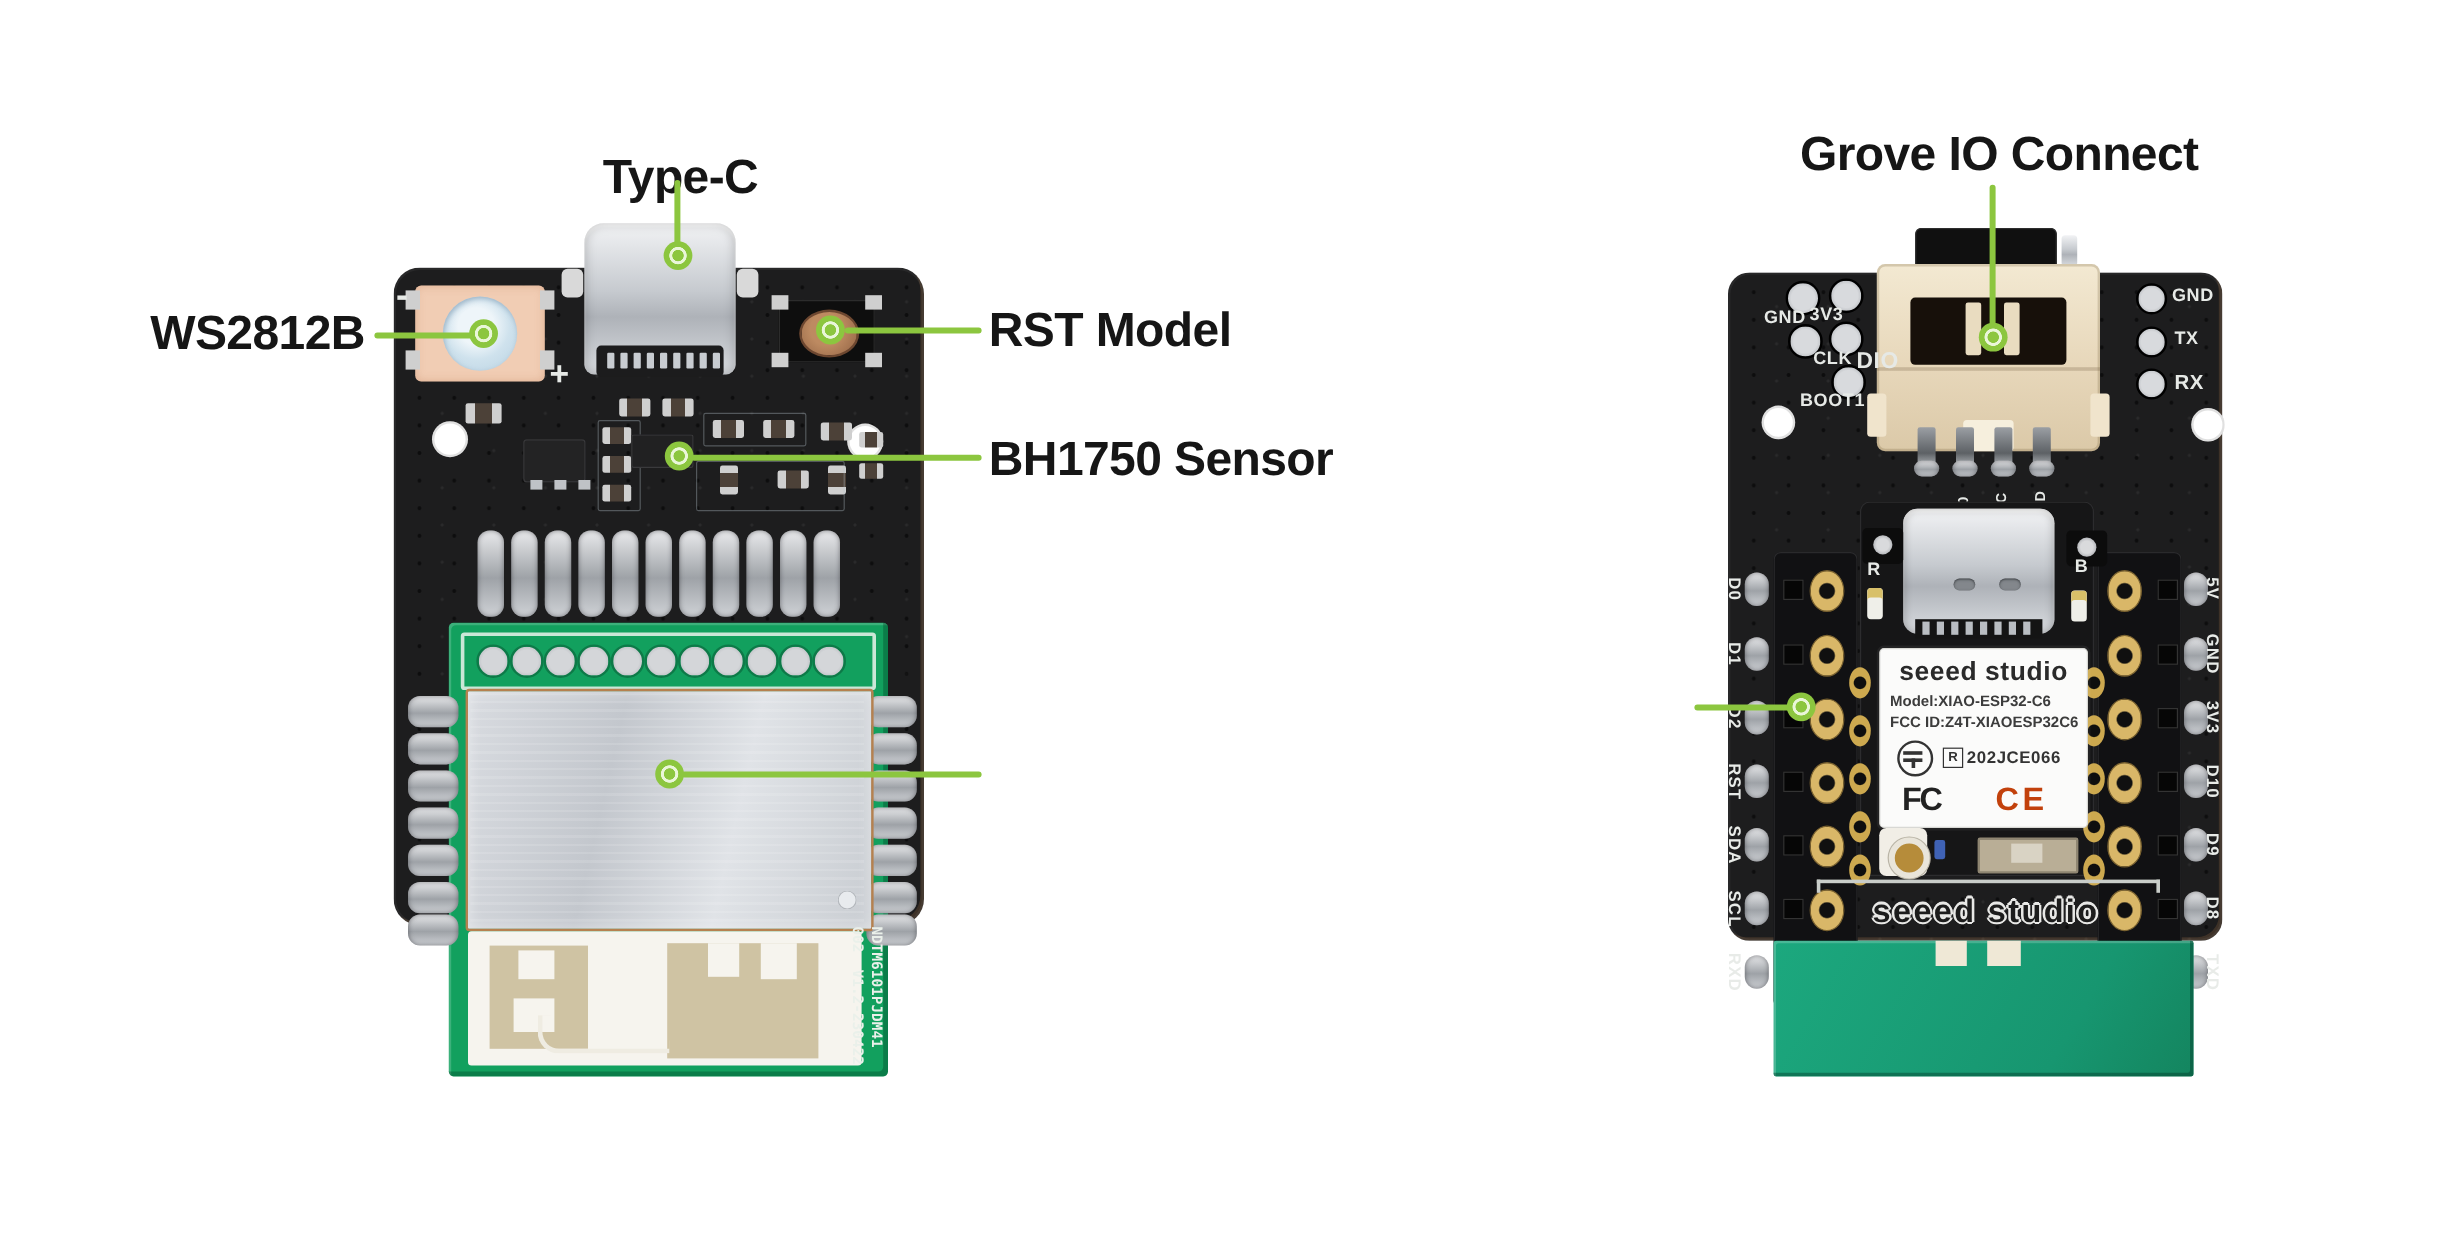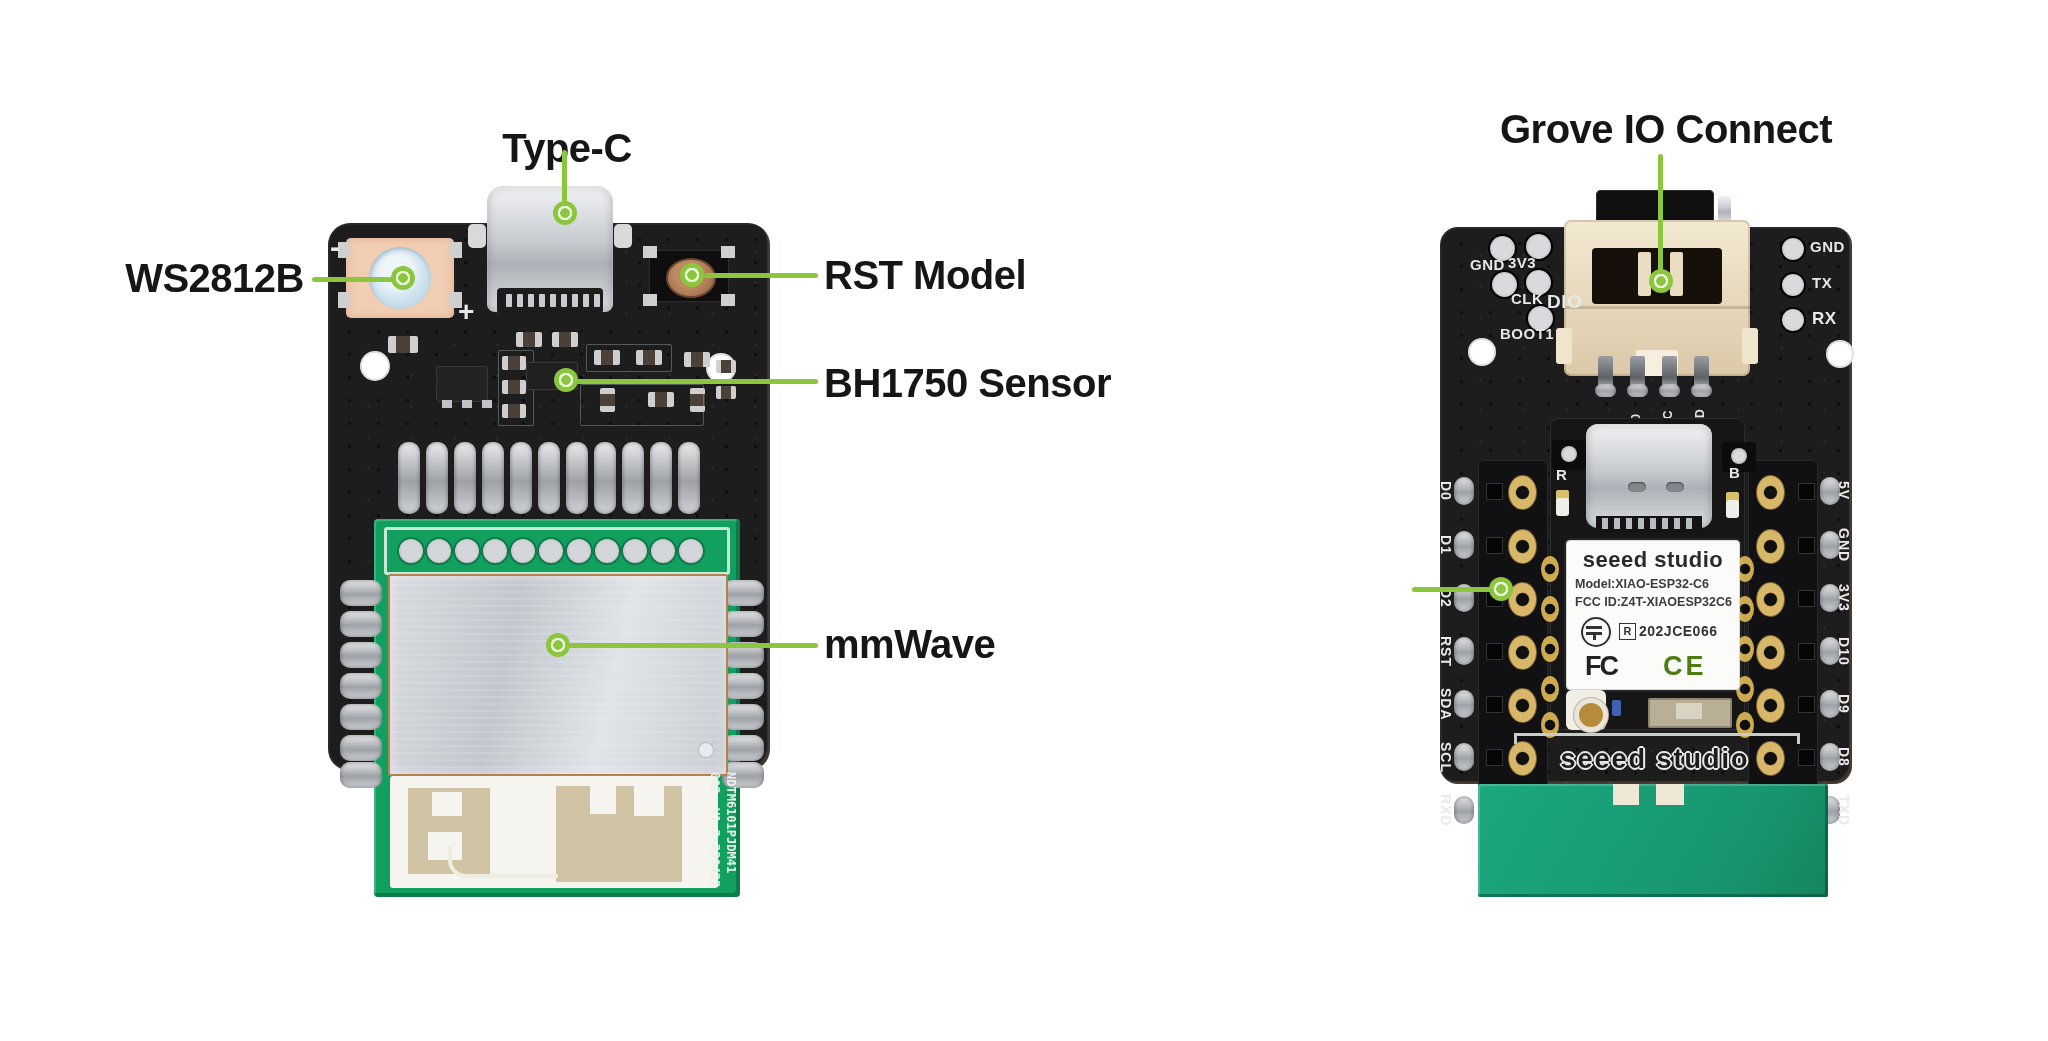--- a/index.html
+++ b/index.html
@@ -379,21 +379,21 @@
     <div style="position:absolute;left:8px;top:36px;font-size:12.5px;font-weight:700;color:#3c3c3c;">Model:XIAO-ESP32-C6</div>
     <div style="position:absolute;left:8px;top:54px;font-size:12.5px;font-weight:700;color:#3c3c3c;">FCC ID:Z4T-XIAOESP32C6</div>
     <div style="position:absolute;left:14px;top:76px;width:26px;height:26px;border:2.5px solid #333;border-radius:50%;">
       <div style="position:absolute;left:3px;top:7px;width:16px;height:2.5px;background:#333;"></div>
       <div style="position:absolute;left:3px;top:13px;width:16px;height:2.5px;background:#333;"></div>
       <div style="position:absolute;left:10px;top:13px;width:2.5px;height:8px;background:#333;"></div>
     </div>
     <div style="position:absolute;left:52px;top:82px;width:15px;height:15px;border:1.5px solid #333;font-size:11px;font-weight:700;color:#333;text-align:center;line-height:15px;">R</div>
     <div style="position:absolute;left:72px;top:82px;font-size:14px;font-weight:700;color:#333;letter-spacing:0.5px;">202JCE066</div>
     <div style="position:absolute;left:18px;top:110px;font-size:27px;font-weight:800;color:#222;letter-spacing:-2px;">FC</div>
-    <div style="position:absolute;left:96px;top:110px;font-size:27px;font-weight:700;color:#4d7c0f;letter-spacing:3px;">CE</div>
+    <div style="position:absolute;left:96px;top:110px;font-size:27px;font-weight:700;color:#c2410c;letter-spacing:3px;">CE</div>
   </div>
 
   <div class="abs" style="left:1566px;top:690px;width:40px;height:40px;background:#f1eee6;border-radius:6px;"></div>
   <div class="abs" style="left:1574px;top:698px;width:24px;height:24px;border-radius:50%;background:#b68c3a;border:5px solid #e9e5da;box-shadow:0 0 0 1px #b9b4a6;"></div>
   <div class="abs" style="left:1612px;top:700px;width:9px;height:16px;background:#3f62b5;border-radius:2px;"></div>
   <div class="abs" style="left:1648px;top:698px;width:80px;height:26px;background:#b9ae96;border:2px solid #8f8672;border-radius:2px;"></div>
   <div class="abs" style="left:1676px;top:703px;width:26px;height:16px;background:#d9d3c4;"></div>
 
   <div class="abs" style="left:1514px;top:733px;width:286px;height:3px;background:#c9cdc9;"></div>
   <div class="abs" style="left:1514px;top:733px;width:3px;height:11px;background:#c9cdc9;"></div>
@@ -415,21 +415,20 @@
   <div class="lead-dot" style="left:391px;top:266px;"></div>
 
   <div class="callout-label" style="left:824px;top:254px;width:320px;">RST Model</div>
   <div class="lead" style="left:704px;top:273px;width:114px;height:5px;"></div>
   <div class="lead-dot" style="left:680px;top:263px;"></div>
 
   <div class="callout-label" style="left:824px;top:362px;width:360px;">BH1750 Sensor</div>
   <div class="lead" style="left:576px;top:379px;width:242px;height:5px;"></div>
   <div class="lead-dot" style="left:554px;top:368px;"></div>
 
-  <div class="callout-label" style="left:824px;top:623px;width:280px;">mmWave</div>
   <div class="lead" style="left:568px;top:643px;width:250px;height:5px;"></div>
   <div class="lead-dot" style="left:546px;top:633px;"></div>
 
   <div class="callout-label" style="left:1466px;top:108px;width:400px;text-align:center;">Grove IO Connect</div>
   <div class="lead" style="left:1658px;top:154px;width:5px;height:122px;"></div>
   <div class="lead-dot" style="left:1649px;top:269px;"></div>
 
   <div class="lead" style="left:1412px;top:587px;width:82px;height:5px;"></div>
   <div class="lead-dot" style="left:1489px;top:577px;"></div>
 

